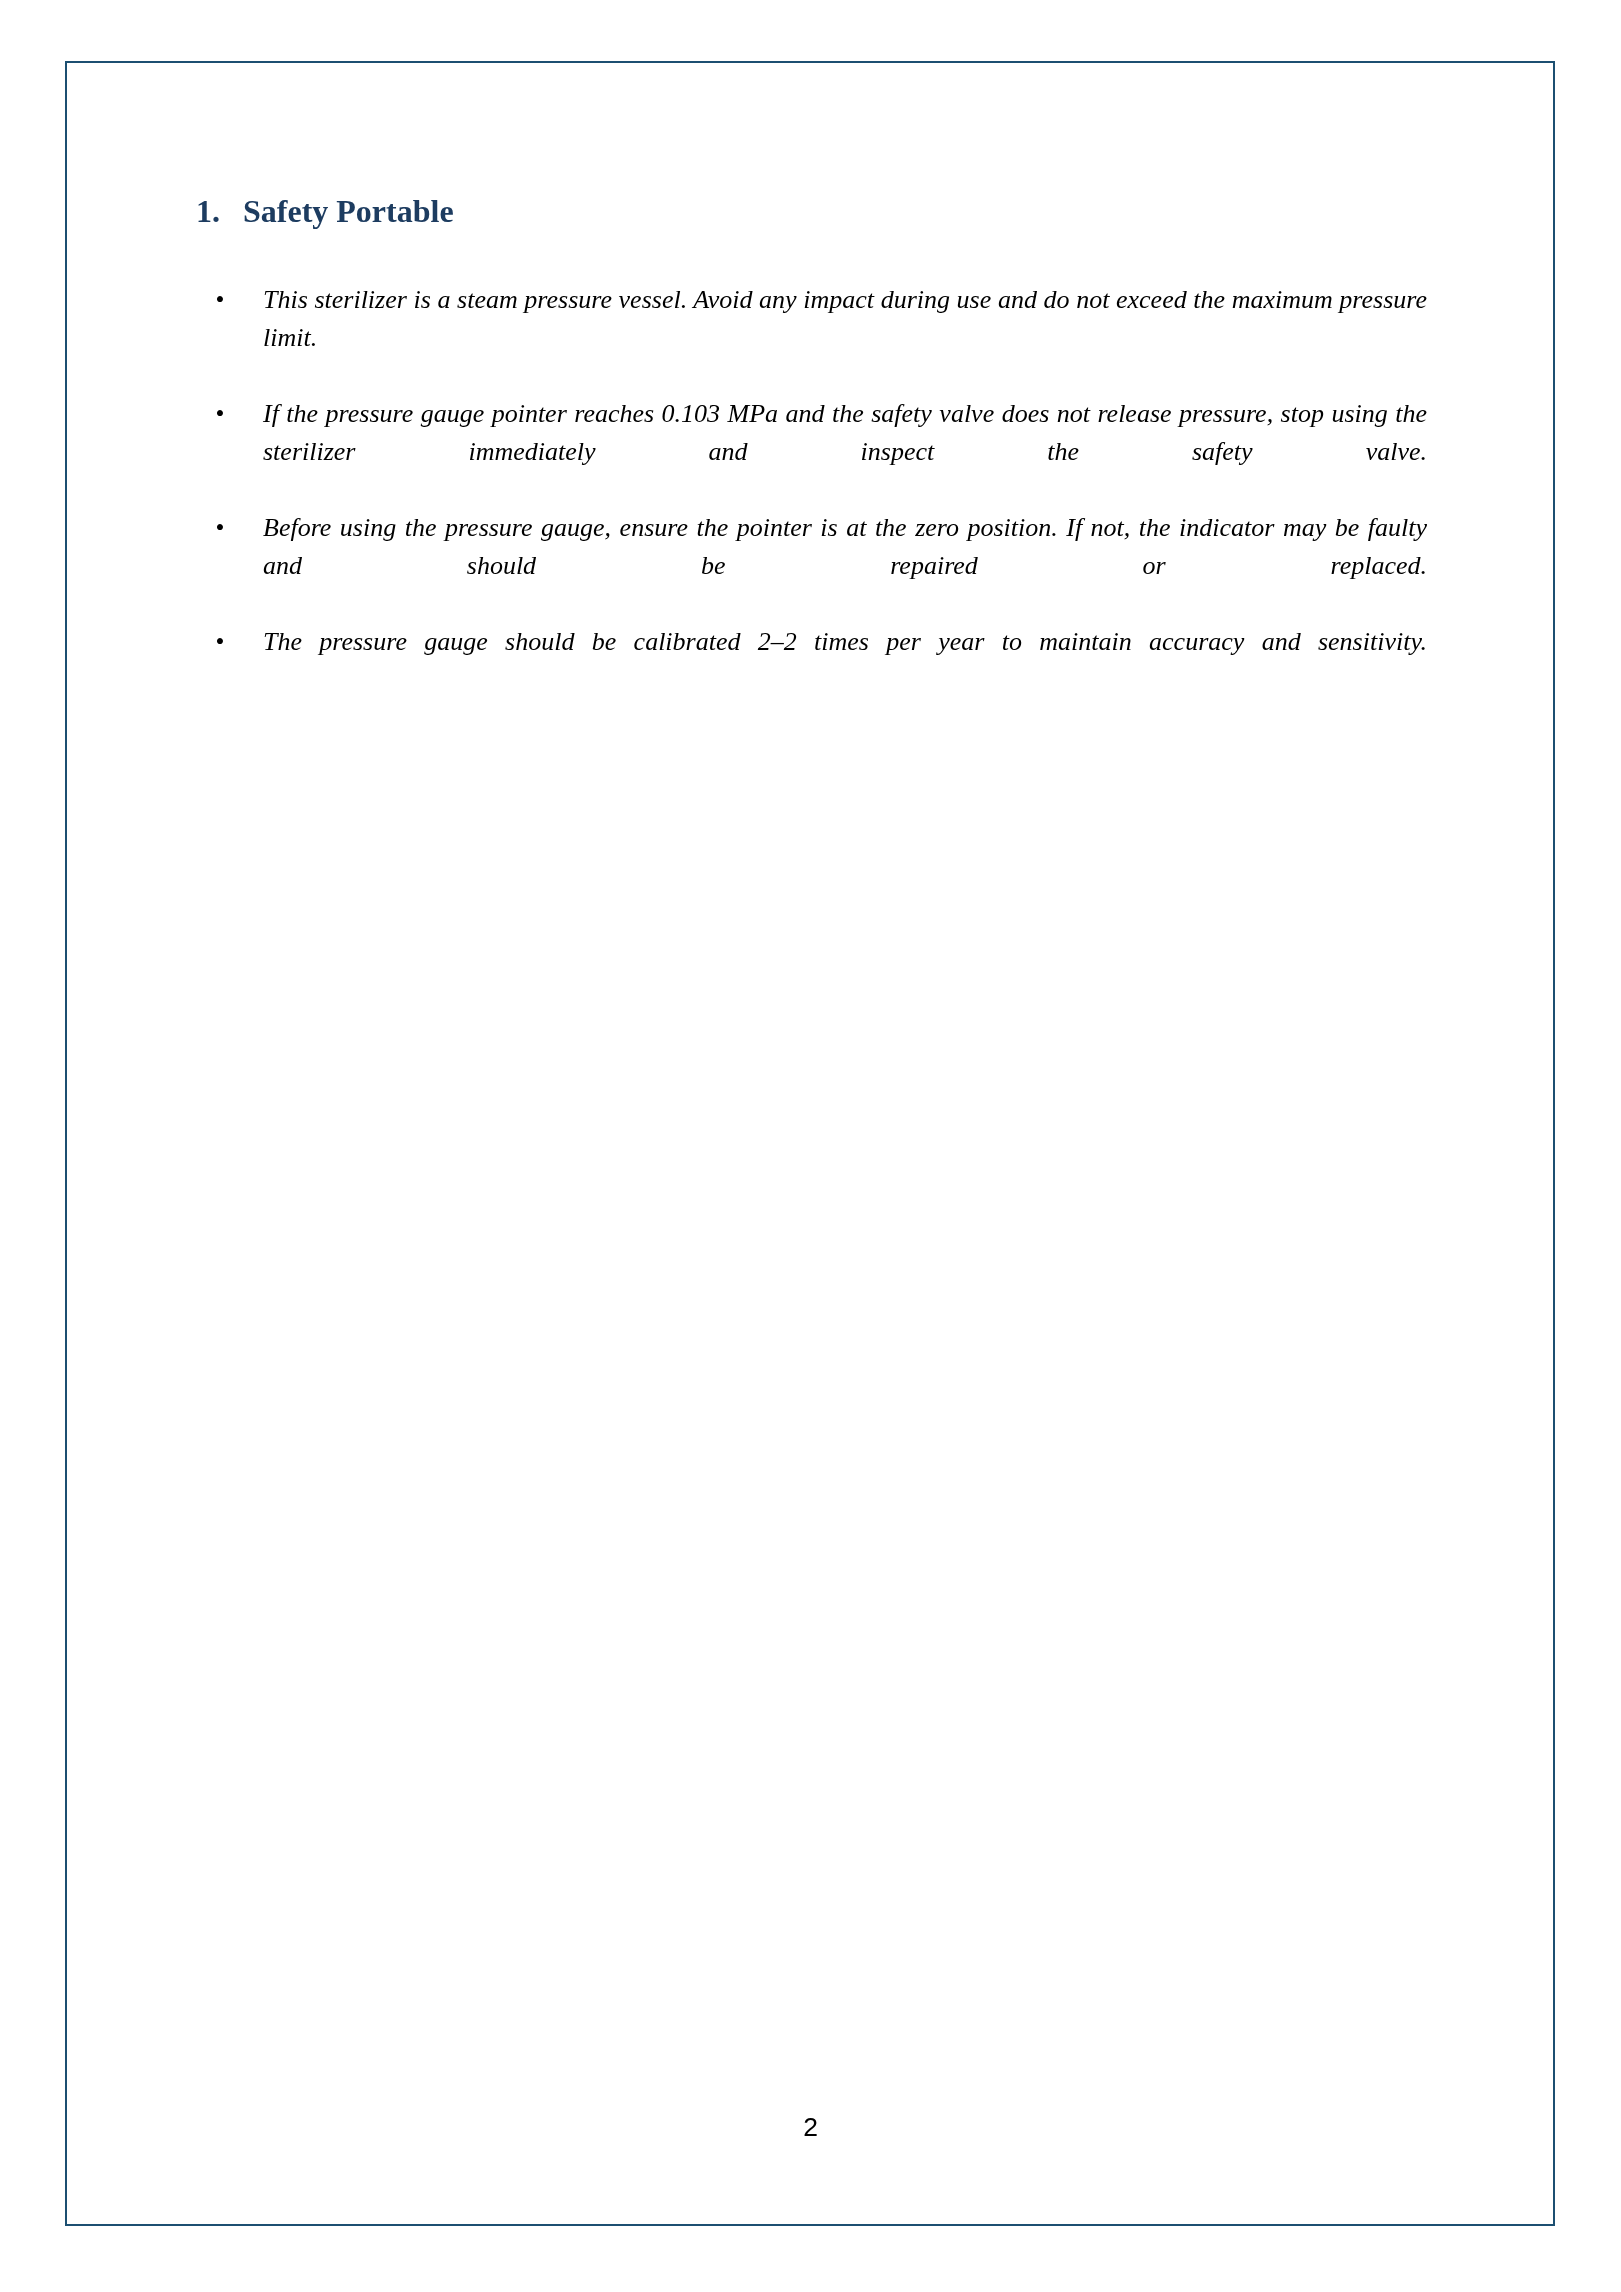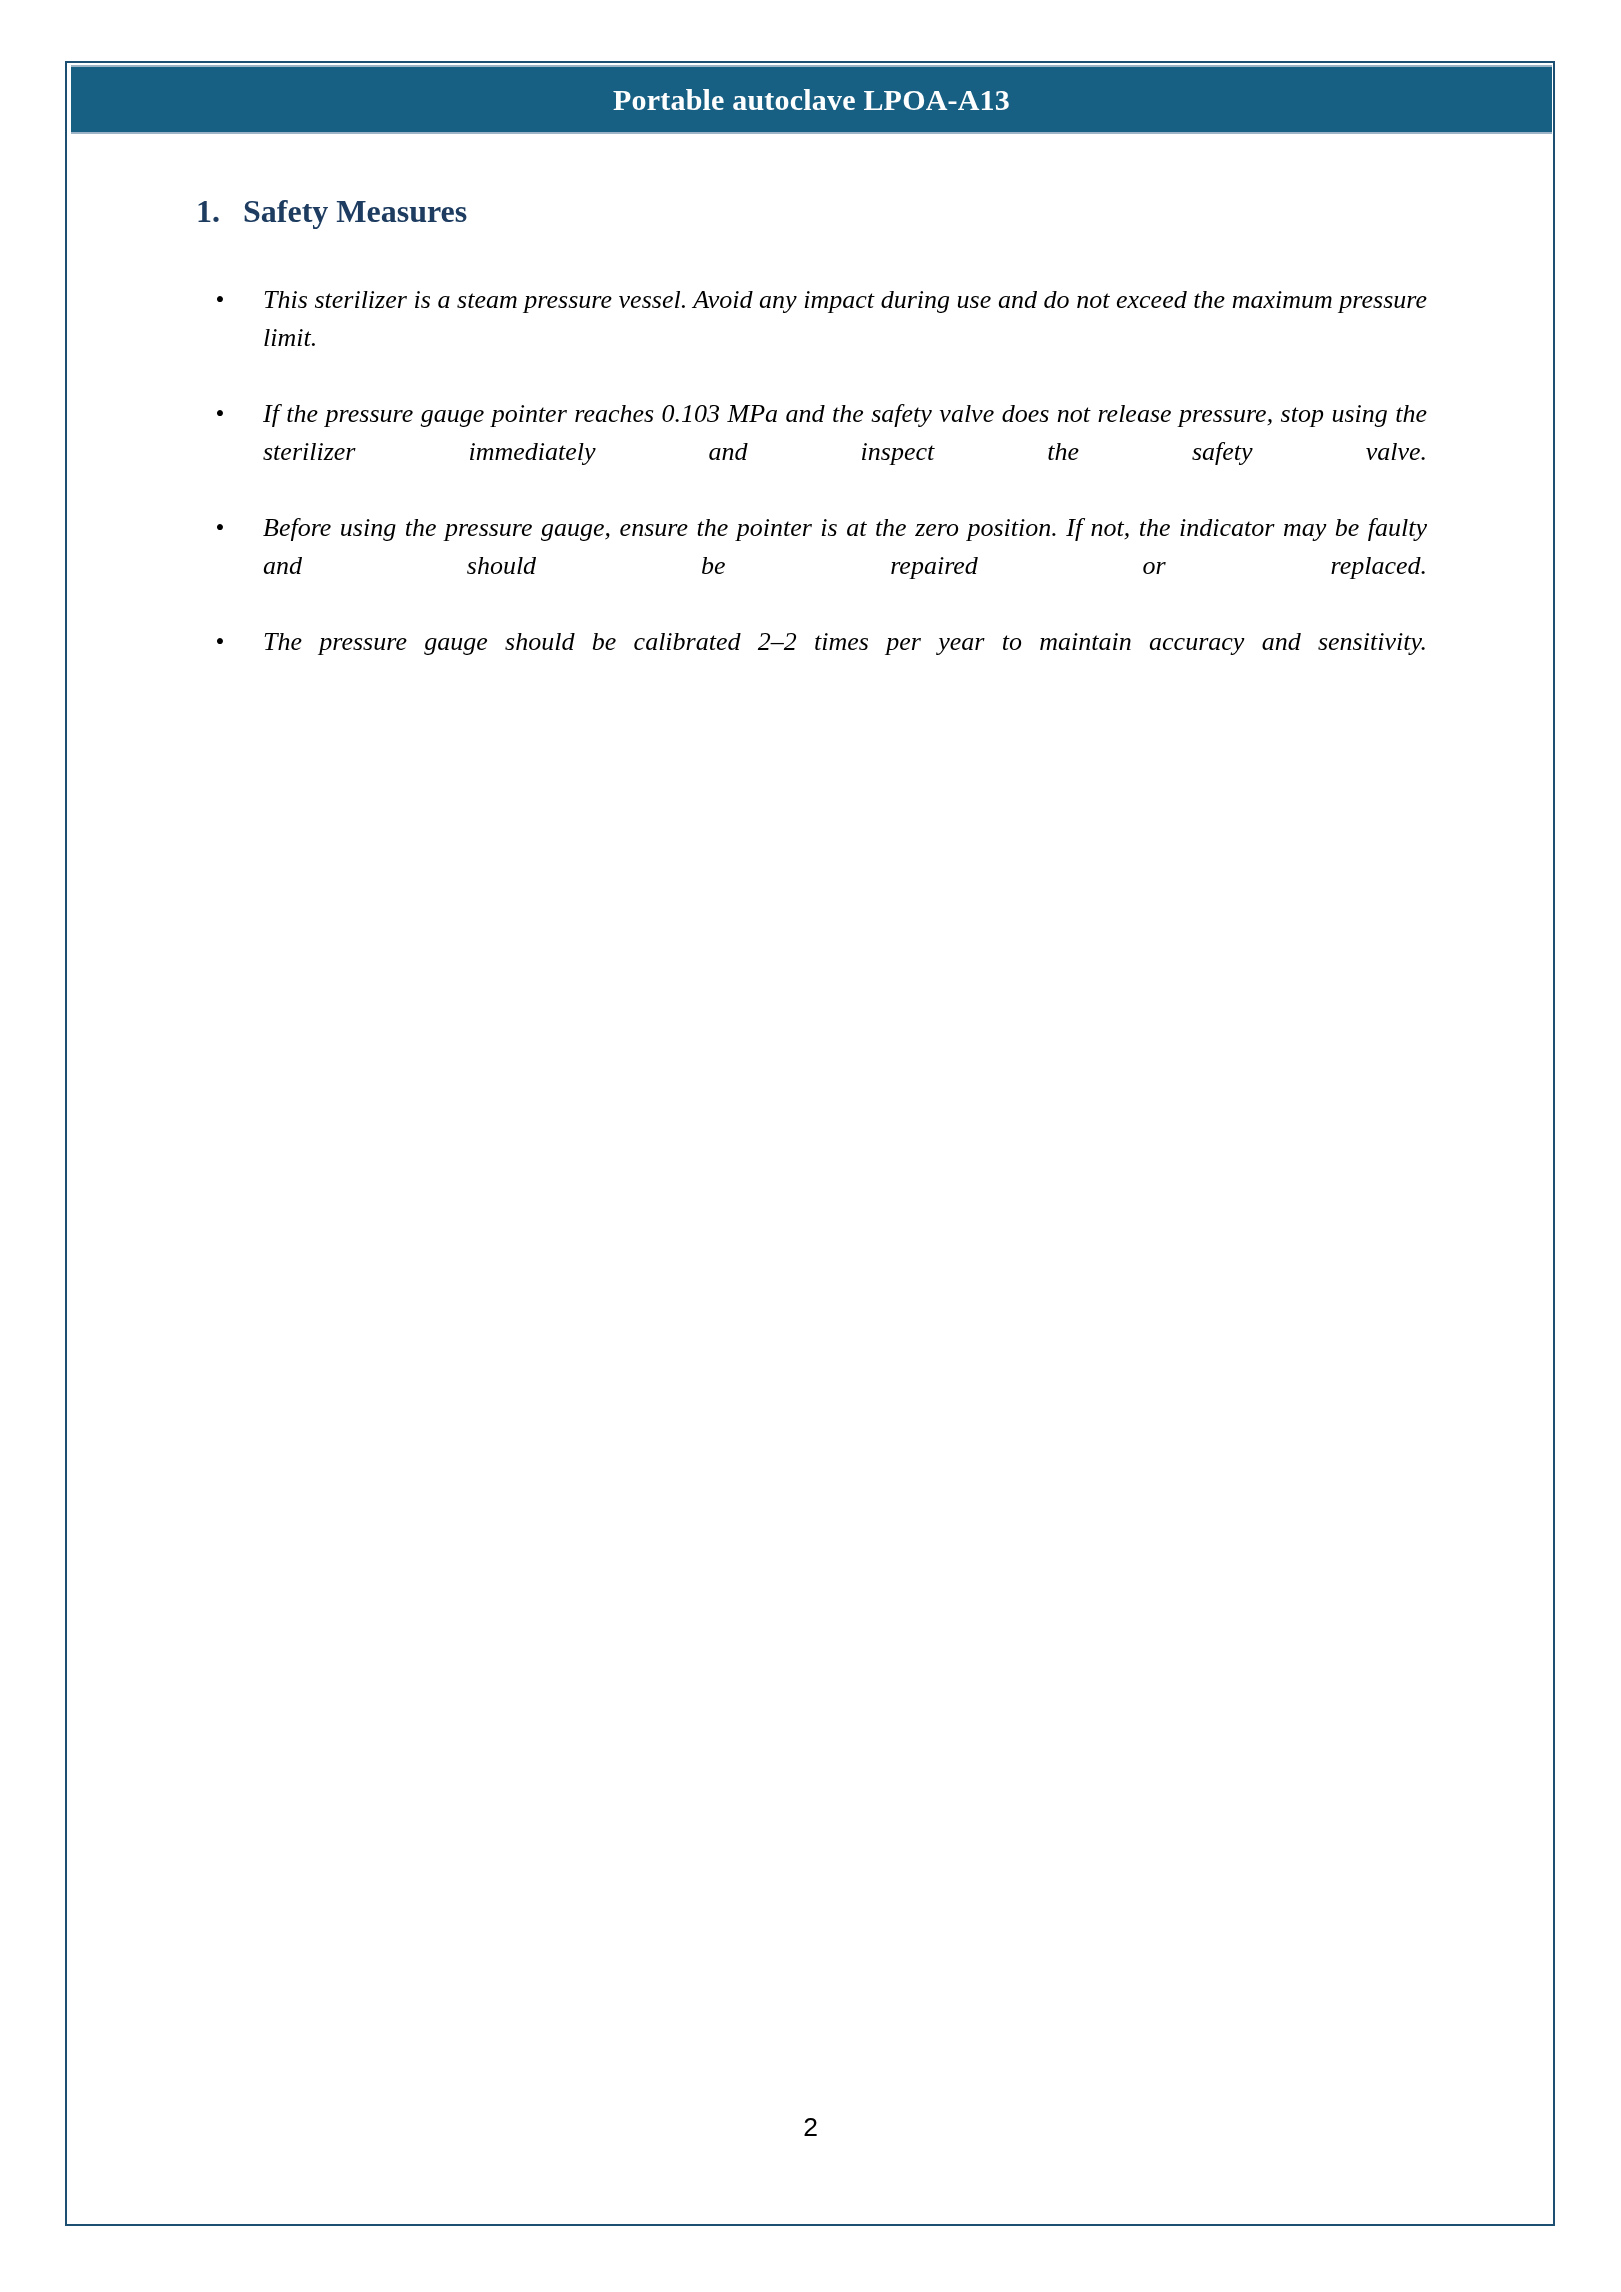--- a/index.html
+++ b/index.html
@@ -145,29 +145,26 @@
     color: #000000;
   }
 </style>
 </head>
 <body>
 
 <div class="page">
 
   <div class="page-border"></div>
 
-  <div class="header-banner">
-    <div class="header-title">Portable autoclave LPOA-A13</div>
-  </div>
 
   <div class="content">
 
     <div class="section-heading">
       <span class="num">1.</span>
-      <span class="txt">Safety Measures</span>
+      <span class="txt">Safety Portable</span>
     </div>
 
     <div class="bullet-list">
 
       <div class="bullet-item">
         <span class="marker">•</span>
         <span class="bullet-text">This sterilizer is a steam pressure vessel. Avoid any impact during use and do not exceed the maximum pressure limit.</span>
       </div>
 
       <div class="bullet-item">

